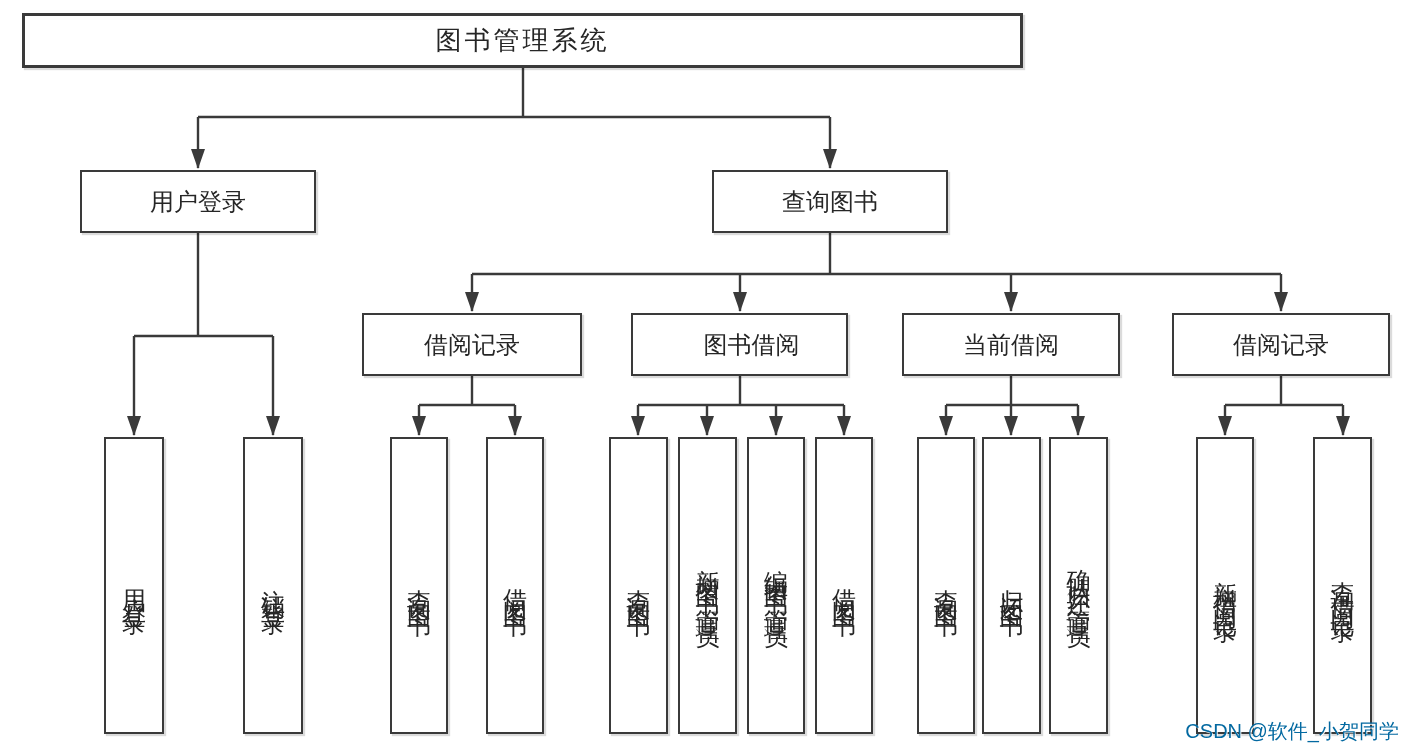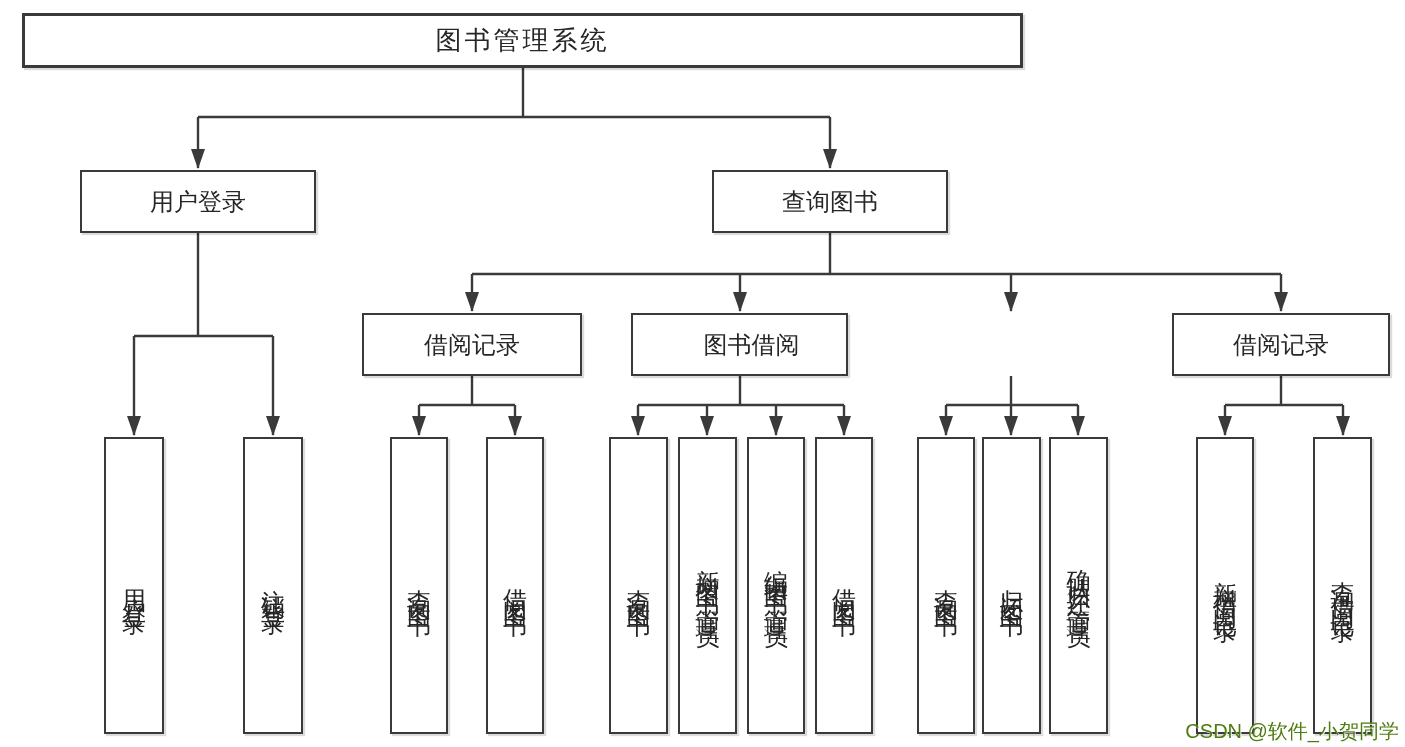--- a/index.html
+++ b/index.html
@@ -16,21 +16,21 @@
     box-shadow:2px 2px 1px rgba(0,0,0,0.14);
   }
   .hbox{font-size:24px;white-space:nowrap;text-align:center;}
   .root{font-size:26px;letter-spacing:3px;border-width:3px;}
   .vbox span{
     writing-mode:vertical-rl;text-orientation:mixed;
     font-size:24px;letter-spacing:8px;line-height:1;white-space:nowrap;
   }
   .watermark{
     position:absolute;right:6px;bottom:5px;font-size:20px;line-height:1.1;
-    color:#4d7c0f;text-shadow:1px 1px 0 rgba(255,255,255,0.9);white-space:nowrap;
+    color:#0369a1;text-shadow:1px 1px 0 rgba(255,255,255,0.9);white-space:nowrap;
   }
 </style>
 </head>
 <body>
 
 <div class="stage">
 
   <svg class="connectors" viewBox="0 0 1405 747" xmlns="http://www.w3.org/2000/svg">
     <defs>
       <marker id="arr" viewBox="0 0 20 14" refX="19" refY="7" markerWidth="20" markerHeight="14" markerUnits="userSpaceOnUse" orient="auto">
@@ -89,20 +89,23 @@
   <div class="node hbox" style="left:712px;top:170px;width:236px;height:63px;">
     <span>查询图书</span>
   </div>
 
   <div class="node hbox" style="left:362px;top:313px;width:220px;height:63px;">
     <span>借阅记录</span>
   </div>
   <div class="node hbox" style="left:631px;top:313px;width:217px;height:63px;padding-left:24px;">
     <span>图书借阅</span>
   </div>
+  <div class="node hbox" style="left:902px;top:313px;width:218px;height:63px;">
+    <span>当前借阅</span>
+  </div>
   <div class="node hbox" style="left:1172px;top:313px;width:218px;height:63px;">
     <span>借阅记录</span>
   </div>
 
   <div class="node vbox" style="left:104px;top:437px;width:60px;height:297px;">
     <span>用户登录</span>
   </div>
   <div class="node vbox" style="left:243px;top:437px;width:60px;height:297px;">
     <span>注销登录</span>
   </div>

